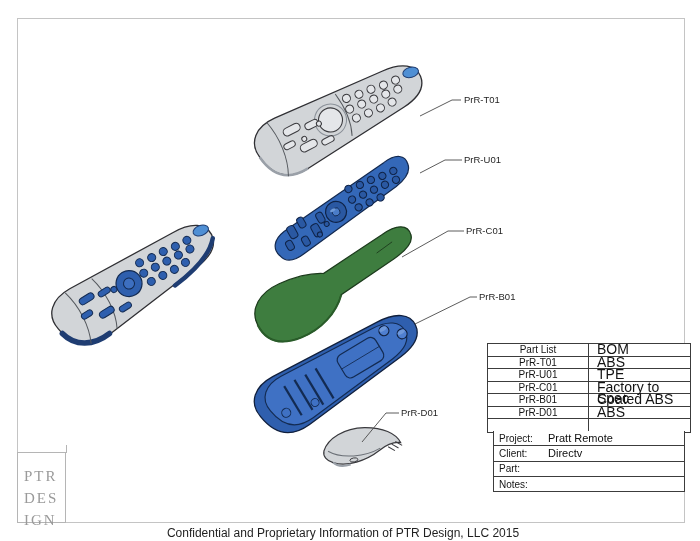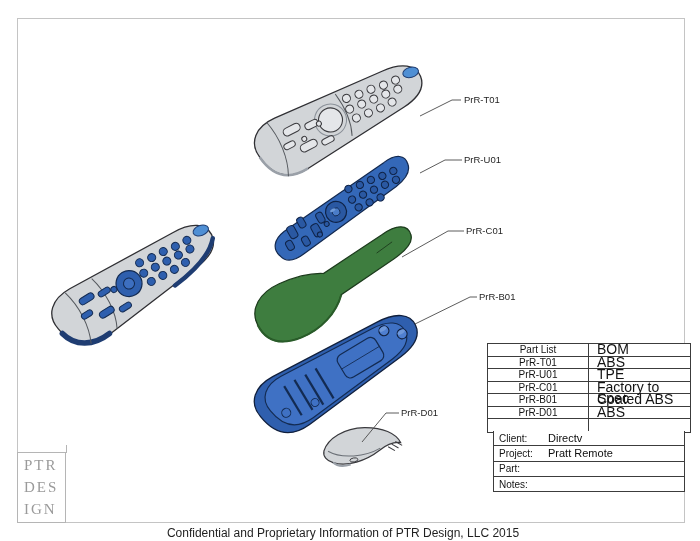--- a/index.html
+++ b/index.html
@@ -39,21 +39,21 @@
   }
   .proj-row { display:flex; height:15.3px; border-bottom:1px solid #3c3c3c; align-items:center; }
   .proj-label { width:52px; padding-left:5px; font-size:10px; color:#141414; }
   .proj-value { flex:1; padding-left:2px; font-size:11px; color:#0e0e0e; }
   
   .logo-box {
     position:absolute; left:17px; top:452px; width:49px; height:71px;
     border:1px solid #b5b5b5; background:#fff;
     font-family:"Liberation Serif", serif;
     font-size:15px; line-height:22px; letter-spacing:2px;
-    color:#9a9a9a; padding:1px 0 0 6px;
+    color:#9a9a9a; padding:12px 0 0 6px;
   }
   .logo-tick { position:absolute; left:66px; top:445px; width:1px; height:8px; background:#b5b5b5; }
   
   .footer {
     position:absolute; left:9px; top:526px; width:668px;
     text-align:center; font-size:12px; color:#1f1f1f;
   }
 </style>
 </head>
 <body>
@@ -252,26 +252,26 @@
     <div class="pl-c2">ABS</div>
   </div>
   <div class="pl-row">
     <div class="pl-c1"></div>
     <div class="pl-c2"></div>
   </div>
 </div>
 
 <div class="proj-table">
   <div class="proj-row">
+    <div class="proj-label">Project:</div>
+    <div class="proj-value">Pratt Remote</div>
+  </div>
+  <div class="proj-row">
     <div class="proj-label">Client:</div>
     <div class="proj-value">Directv</div>
-  </div>
-  <div class="proj-row">
-    <div class="proj-label">Project:</div>
-    <div class="proj-value">Pratt Remote</div>
   </div>
   <div class="proj-row">
     <div class="proj-label">Part:</div>
   </div>
   <div class="proj-row">
     <div class="proj-label">Notes:</div>
   </div>
 </div>
 
 <div class="logo-tick"></div>

